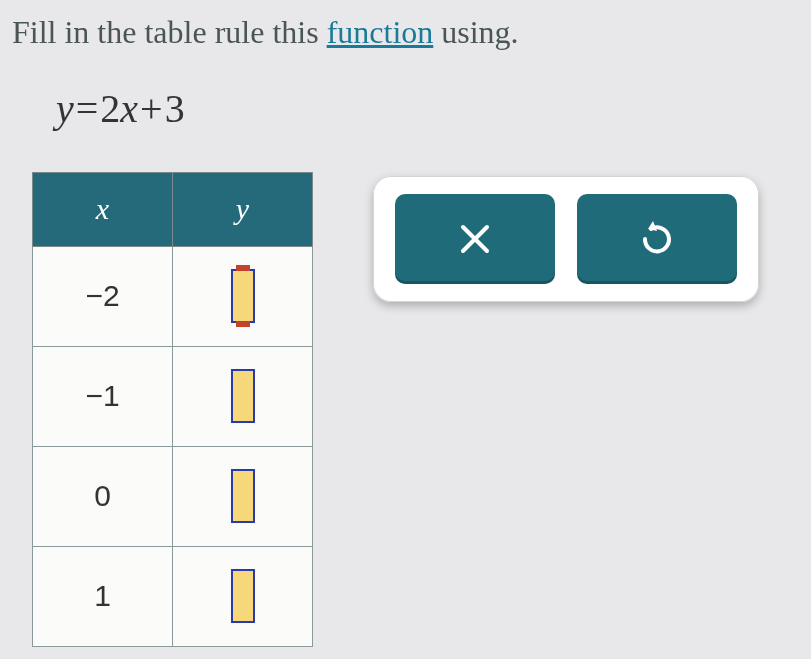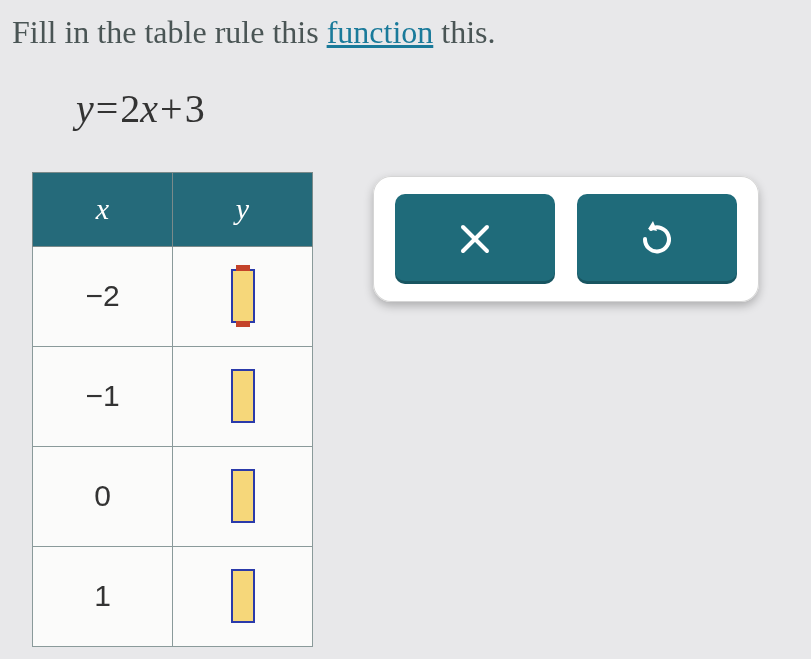--- a/index.html
+++ b/index.html
@@ -26,21 +26,21 @@
     color: #1a7a9a;
     text-decoration: underline;
     cursor: pointer;
     margin-top: 40px;
   }
   .equation {
     font-family: 'Times New Roman', serif;
     font-style: italic;
     font-size: 40px;
     color: #333;
-    margin: 0 0 40px 64px;
+    margin: 0 0 40px 44px;
   }
   .equation .num { font-style: normal; }
   .equation .op { font-style: normal; padding: 0 2px; }
   .content-row {
     display: flex;
     align-items: flex-start;
     gap: 60px;
     margin-left: 20px;
   }
   table.func {
@@ -117,21 +117,21 @@
     cursor: pointer;
     box-shadow: inset 0 -3px 0 rgba(0,0,0,0.2);
   }
   .btn svg { stroke: #fff; }
 </style>
 </head>
 <body>
 
 <div class="page">
   <p class="instruction">
-    <span>Fill in the table rule this </span><a class="link">function</a><span> this.</span>
+    <span>Fill in the table rule this </span><a class="link">function</a><span> using.</span>
   </p>
 
   <div class="equation">
     <span>y</span><span class="op">=</span><span class="num">2</span><span>x</span><span class="op">+</span><span class="num">3</span>
   </div>
 
   <div class="content-row">
     <table class="func">
       <thead>
         <tr>

